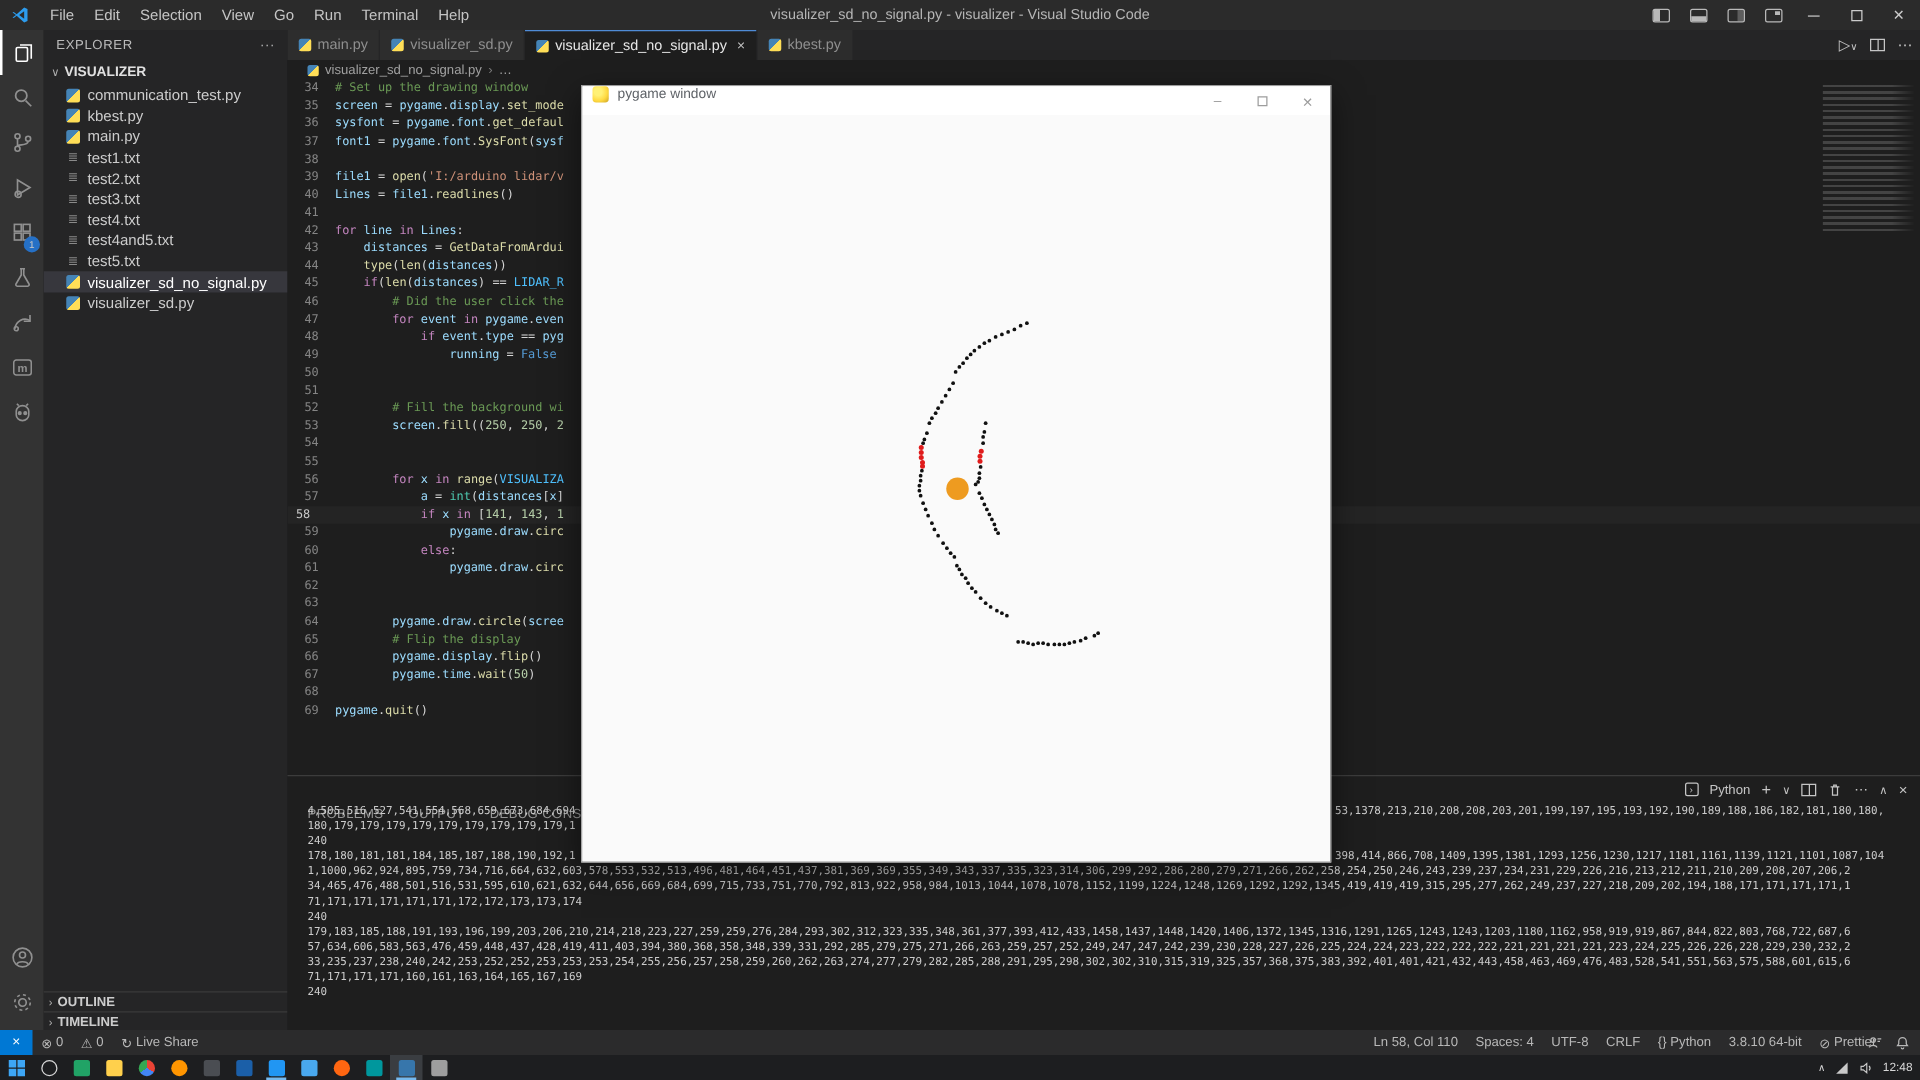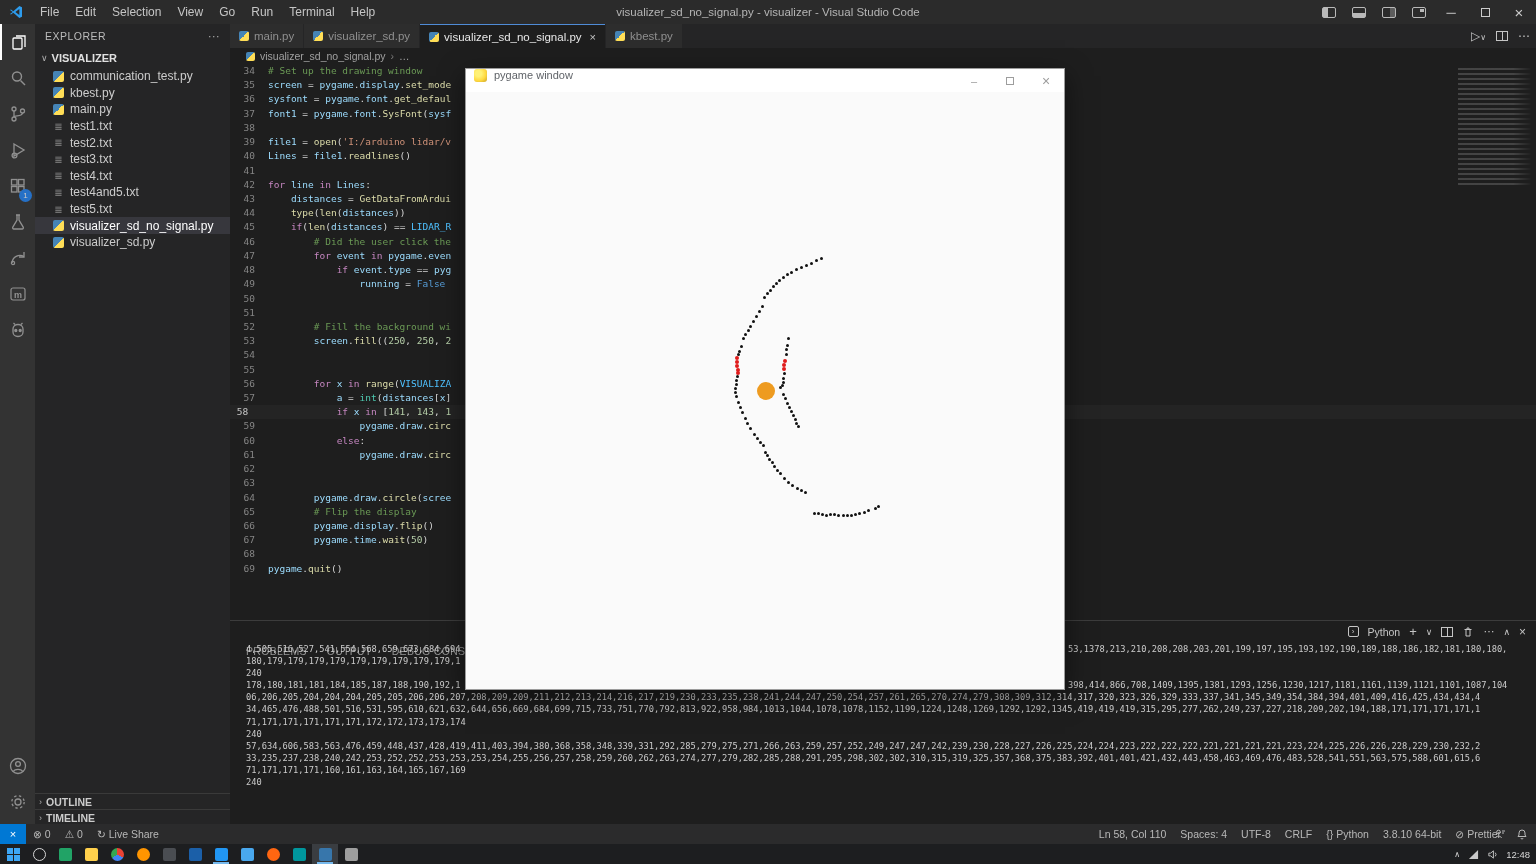--- a/index.html
+++ b/index.html
@@ -419,24 +419,25 @@
         </svg>
       <span>⋯</span>
       <span style="font-size:9px">∧</span>
       <span style="font-size:12px">×</span>
     </div>
     <div id="terminal">
         <div class="term-line">4,505,516,527,541,554,568,659,673,684,694<span class="term-right">53,1378,213,210,208,208,203,201,199,197,195,193,192,190,189,188,186,182,181,180,180,</span></div>
         <div class="term-line">180,179,179,179,179,179,179,179,179,179,1<span class="term-right"></span></div>
         <div class="term-line">240</div>
         <div class="term-line">178,180,181,181,184,185,187,188,190,192,1<span class="term-right">398,414,866,708,1409,1395,1381,1293,1256,1230,1217,1181,1161,1139,1121,1101,1087,104</span></div>
-        <div class="term-line">06,206,205,204,204,204,205,205,206,206,207,208,209,209,211,212,213,214,216,217,219,230,233,235,238,241,244,247,250,254,257,261,265,270,274,279,308,309,312,314,317,320,323,326,329,333,337,341,345,349,354,384,394,401,409,416,425,434,434,4</div>
+        <div class="term-line">1,1000,962,924,895,759,734,716,664,632,603,578,553,532,513,496,481,464,451,437,381,369,369,355,349,343,337,335,323,314,306,299,292,286,280,279,271,266,262,258,254,250,246,243,239,237,234,231,229,226,216,213,212,211,210,209,208,207,206,2</div>
         <div class="term-line">34,465,476,488,501,516,531,595,610,621,632,644,656,669,684,699,715,733,751,770,792,813,922,958,984,1013,1044,1078,1078,1152,1199,1224,1248,1269,1292,1292,1345,419,419,419,315,295,277,262,249,237,227,218,209,202,194,188,171,171,171,171,1</div>
         <div class="term-line">71,171,171,171,171,171,172,172,173,173,174</div>
         <div class="term-line">240</div>
+        <div class="term-line">179,183,185,188,191,193,196,199,203,206,210,214,218,223,227,259,259,276,284,293,302,312,323,335,348,361,377,393,412,433,1458,1437,1448,1420,1406,1372,1345,1316,1291,1265,1243,1243,1203,1180,1162,958,919,919,867,844,822,803,768,722,687,6</div>
         <div class="term-line">57,634,606,583,563,476,459,448,437,428,419,411,403,394,380,368,358,348,339,331,292,285,279,275,271,266,263,259,257,252,249,247,247,242,239,230,228,227,226,225,224,224,223,222,222,222,221,221,221,221,223,224,225,226,226,228,229,230,232,2</div>
         <div class="term-line">33,235,237,238,240,242,253,252,252,253,253,253,254,255,256,257,258,259,260,262,263,274,277,279,282,285,288,291,295,298,302,302,310,315,319,325,357,368,375,383,392,401,401,421,432,443,458,463,469,476,483,528,541,551,563,575,588,601,615,6</div>
         <div class="term-line">71,171,171,171,160,161,163,164,165,167,169</div>
         <div class="term-line">240</div>
       </div>
   </div>
 
   <div id="pygame-window">
     <div id="pygame-titlebar">
       <span id="pygame-icon"></span>

